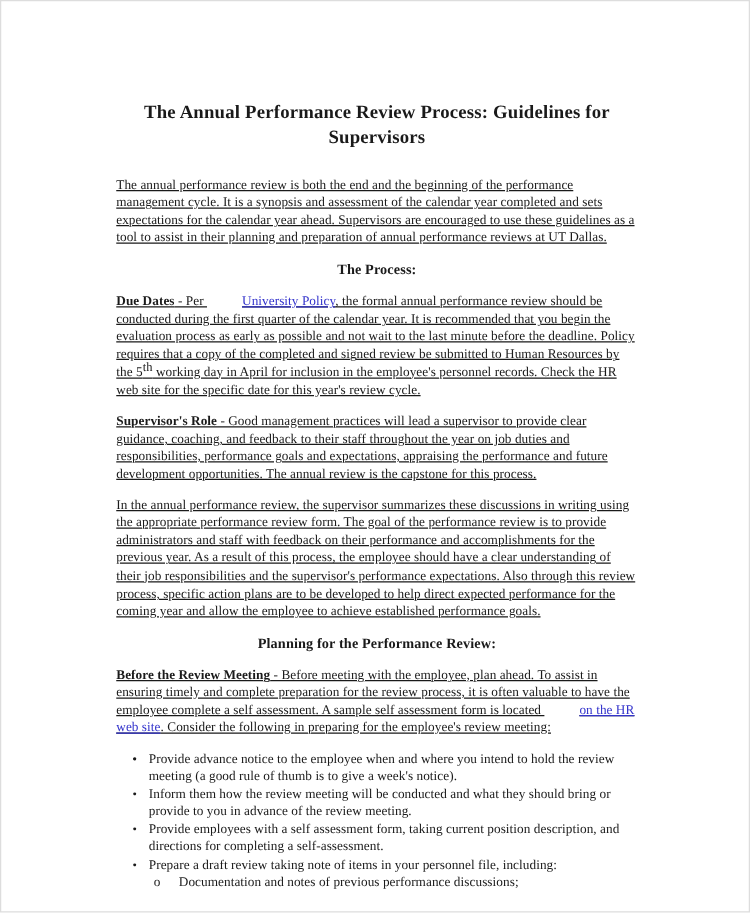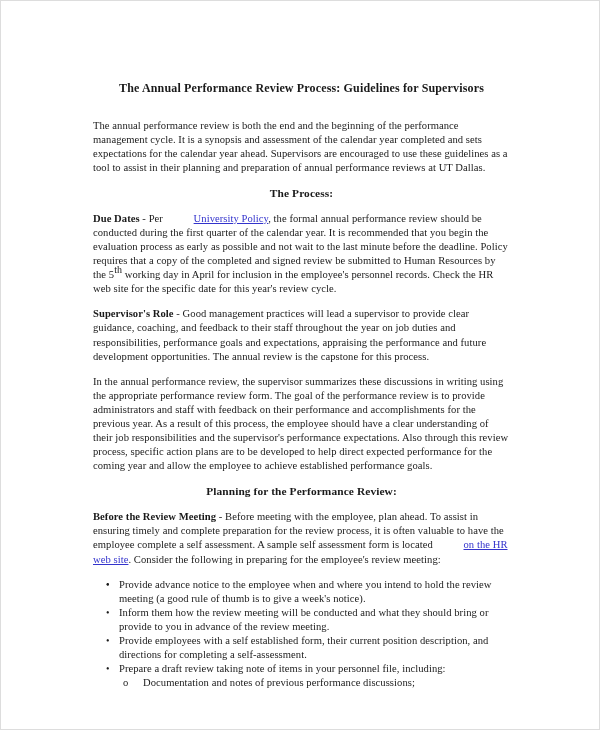--- a/index.html
+++ b/index.html
@@ -23,33 +23,34 @@
     border: 1px solid #dddddd;
     overflow: hidden;
   }
   .content {
     position: absolute;
     left: 92px;
     top: 80px;
     width: 417px;
   }
   .doc-title {
-    font-size: 12px;
+    font-size: 15px;
     font-weight: bold;
     text-align: center;
     letter-spacing: 0.15px;
     margin: 0 0 22px 0;
     line-height: 1.3;
   }
   p.body-text {
     font-size: 10.6px;
     line-height: 14.1px;
     margin: 0 0 11px 0;
     text-align: left;
     letter-spacing: 0.05px;
+    text-decoration: underline;
   }
   h2.section-head {
     font-size: 11.4px;
     font-weight: bold;
     margin: 0 0 11px 0;
     line-height: 1.3;
     letter-spacing: 0.1px;
     text-align: center;
   }
   .lead {
@@ -125,21 +126,21 @@
     <p class="body-text">In the annual performance review, the supervisor summarizes these discussions in writing using the appropriate performance review form. The goal of the performance review is to provide administrators and staff with feedback on their performance and accomplishments for the previous year. As a result of this process, the employee should have a clear understanding of their job responsibilities and the supervisor's performance expectations. Also through this review process, specific action plans are to be developed to help direct expected performance for the coming year and allow the employee to achieve established performance goals.</p>
 
     <h2 class="section-head">Planning for the Performance Review:</h2>
 
     <p class="body-text"><span class="lead">Before the Review Meeting</span><span> - Before meeting with the employee, plan ahead. To assist in ensuring timely and complete preparation for the review process, it is often valuable to have the employee complete a self assessment.  A sample self assessment form is located </span><a class="doc-link" href="#">on the HR web site</a><span>. Consider the following in preparing for the employee's review meeting:</span></p>
 
     <ul class="bullets">
       <li><span class="marker">•</span></li>
       <li><span class="marker">•</span><span>Provide advance notice to the employee when and where you intend to hold the review meeting (a good rule of thumb is to give a week's notice).</span></li>
       <li><span class="marker">•</span><span>Inform them how the review meeting will be conducted and what they should bring or provide to you in advance of the review meeting.</span></li>
-      <li><span class="marker">•</span><span>Provide employees with a self established form, their current position description, and directions for completing a self-assessment.</span></li>
+      <li><span class="marker">•</span><span>Provide employees with a self assessment form, taking current position description, and directions for completing a self-assessment.</span></li>
       <li><span class="marker">•</span><span>Prepare a draft review taking note of items in your personnel file, including:</span>
         <ul class="subbullets">
           <li><span class="marker">o</span><span>Documentation and notes of previous performance discussions;</span></li>
         </ul>
       </li>
     </ul>
 
   </div>
 </div>
 

